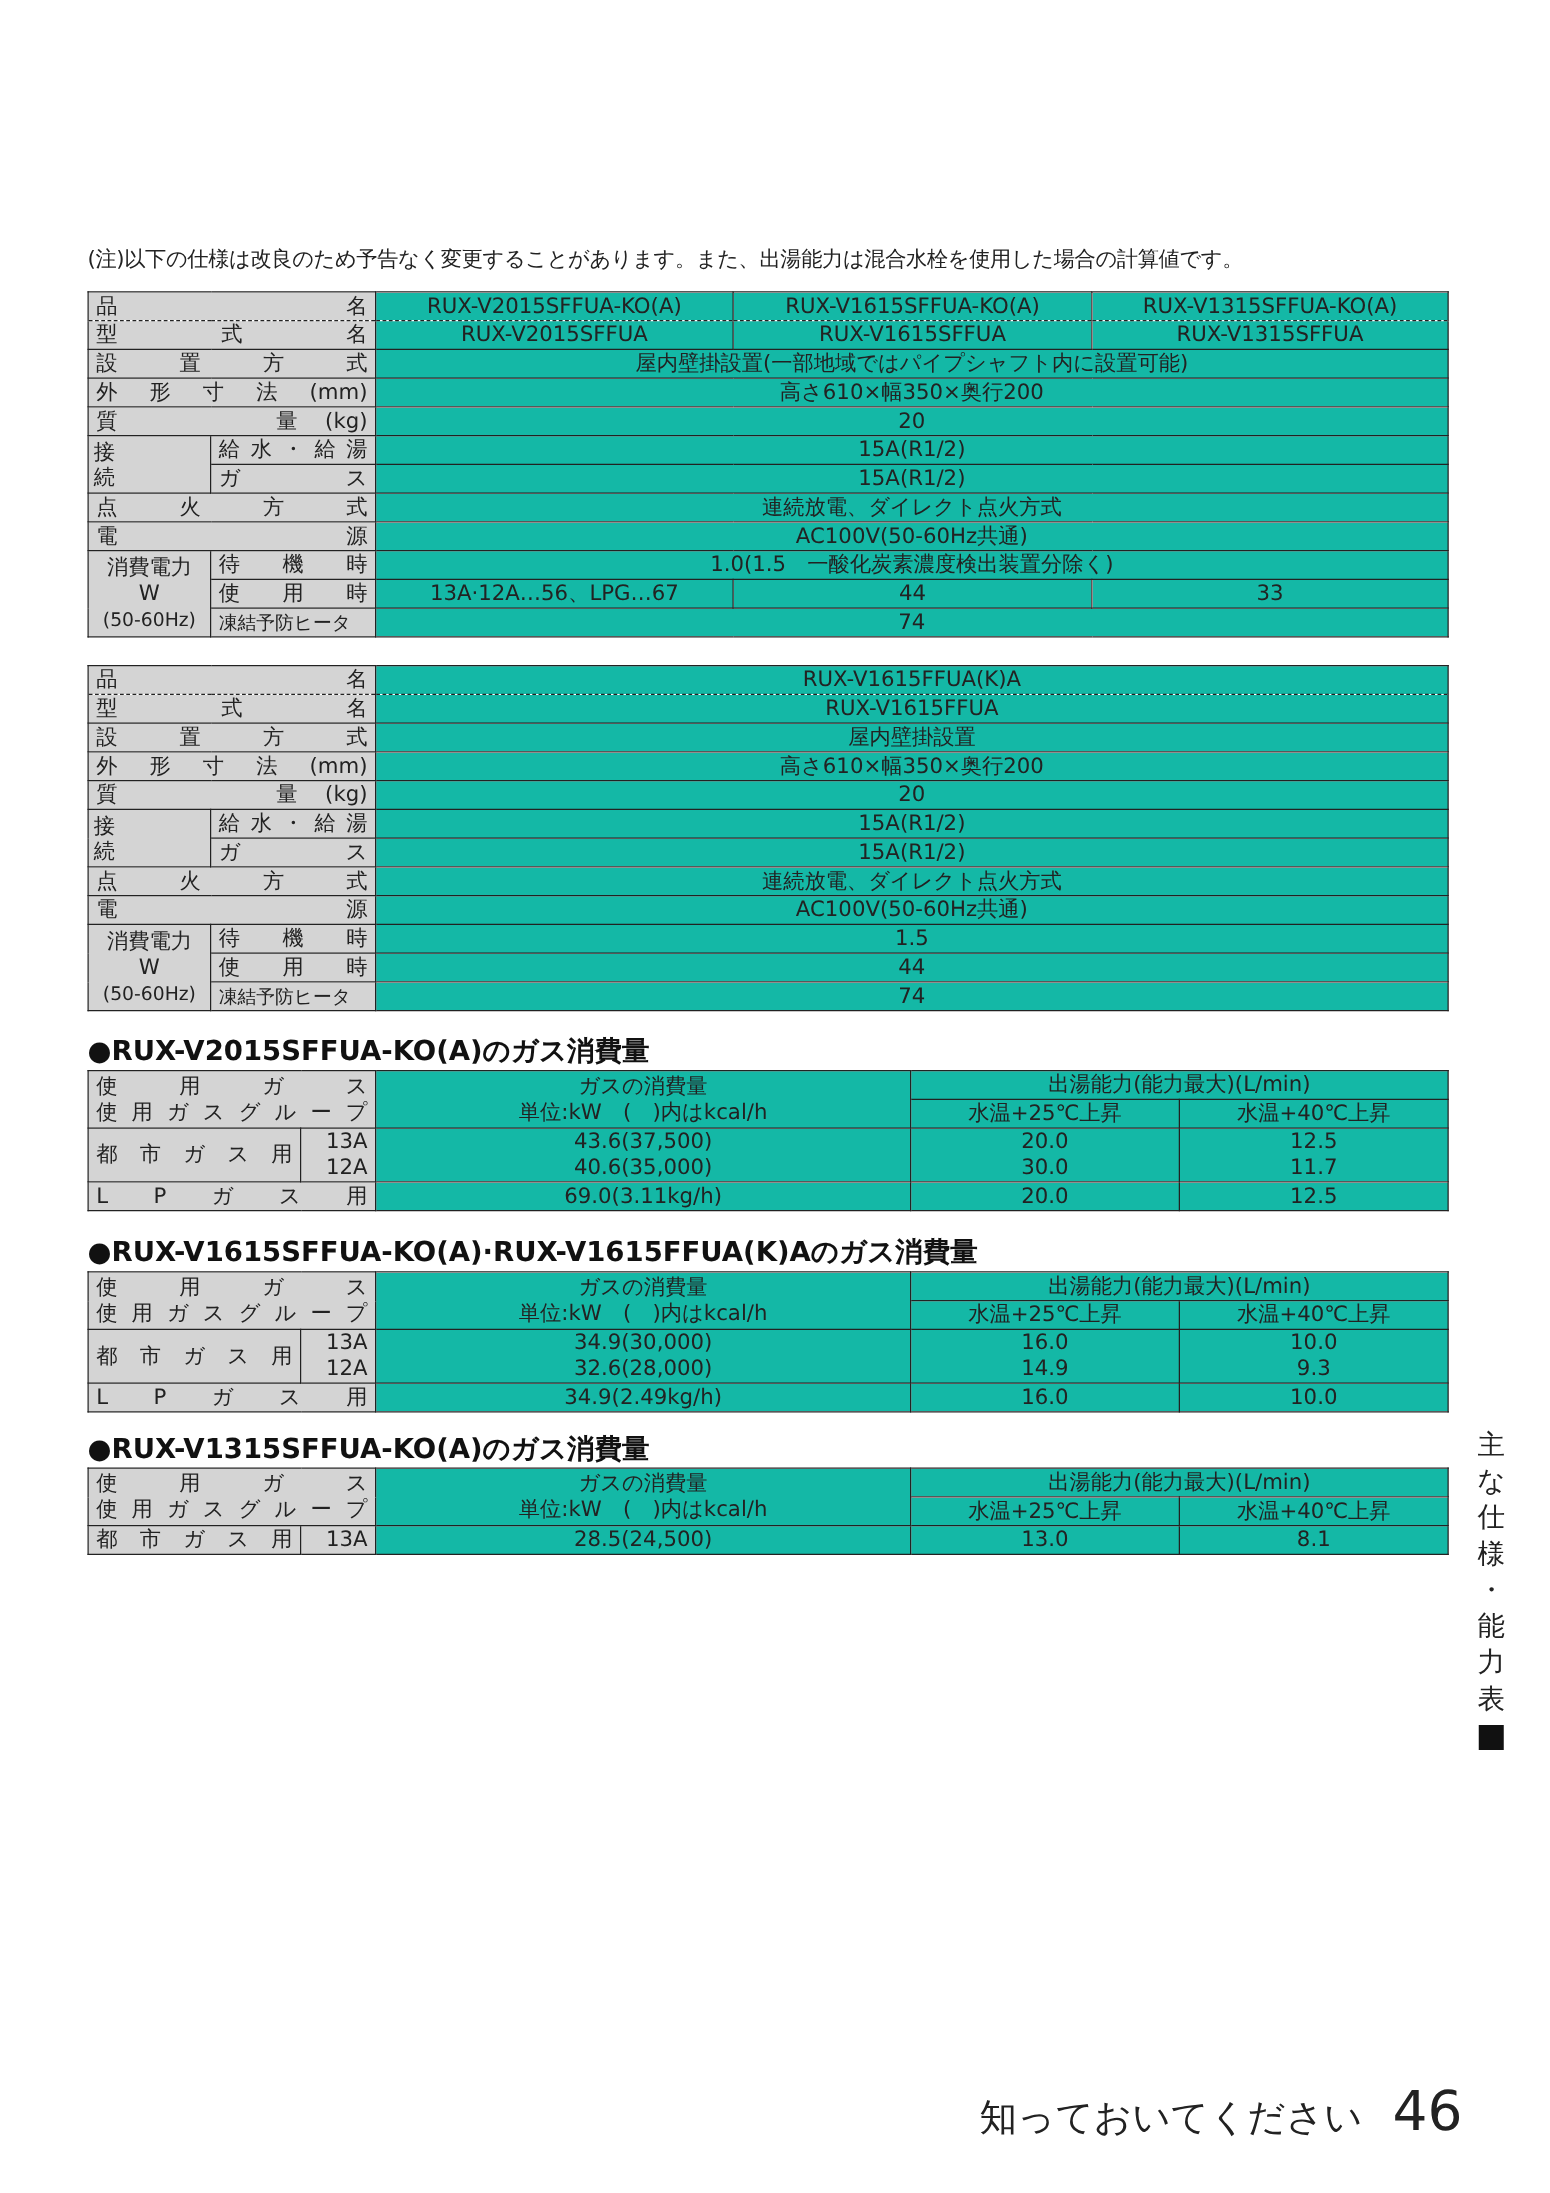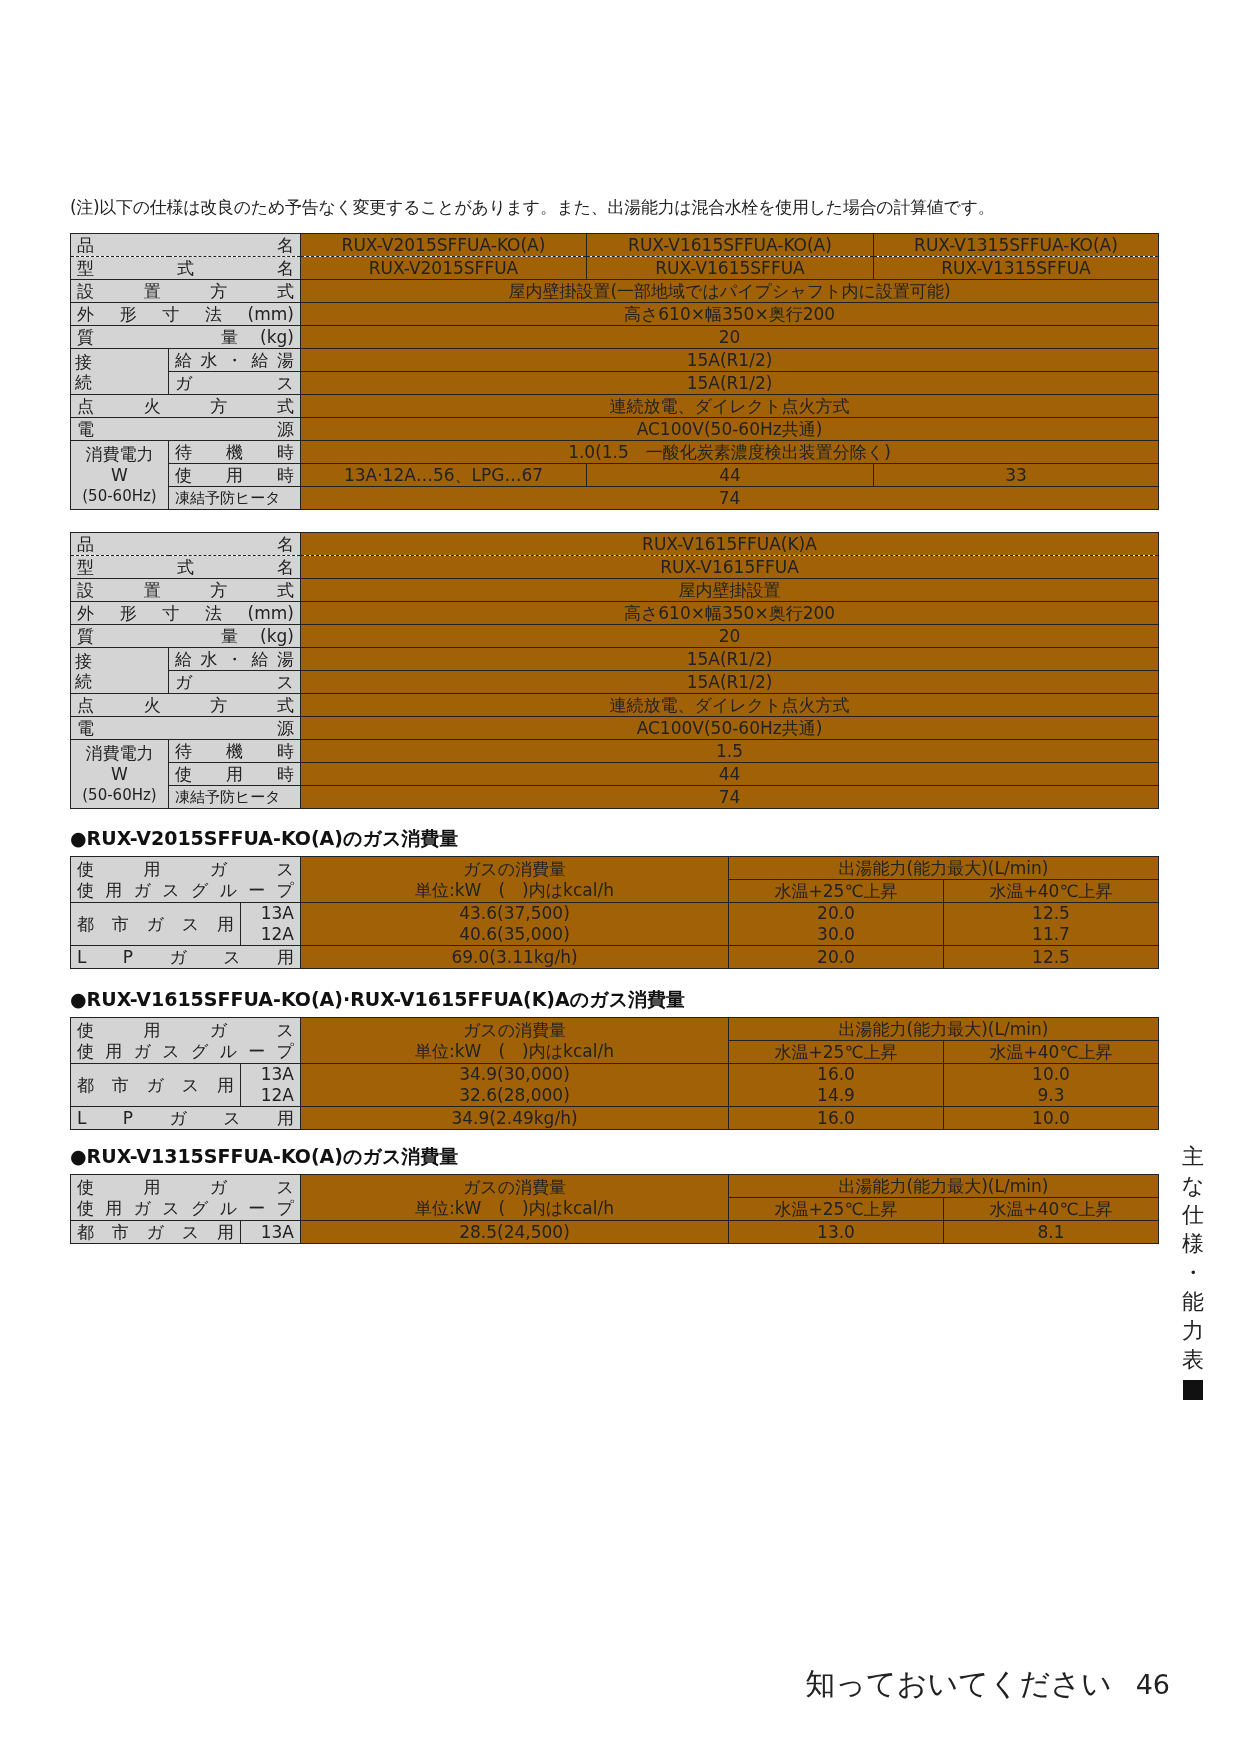--- a/index.html
+++ b/index.html
@@ -2,31 +2,31 @@
 <html><head>
 <meta charset="utf-8">
 <style>
   html, body { margin:0; padding:0; background:#fff; }
   body { width:1240px; height:1754px; position:relative; overflow:hidden;
          font-family:"DejaVu Sans", "Liberation Sans", sans-serif; color:#222; }
   .note { position:absolute; left:70px; top:196px; font-size:17px; letter-spacing:-0.3px; color:#222; }
   table.spec { position:absolute; left:70px; width:1088px; border-collapse:collapse; table-layout:fixed; font-size:17px; }
   table.spec td { border:1.5px solid #222; padding:0 6px; height:22px; line-height:21px; white-space:nowrap; overflow:hidden; }
   td.lbl { background:#d4d4d4; }
-  td.val { text-align:center; background:#a16207; }
+  td.val { text-align:center; background:#14b8a6; }
   td.dashb { border-bottom:1.5px dashed #222 !important; }
   td.dasht { border-top:1.5px dashed #222 !important; }
   .spread { display:flex; justify-content:space-between; }
   .lbl-sub { text-align:right; }
-  .heading { position:absolute; left:70px; font-size:19px; font-weight:bold; color:#111; }
+  .heading { position:absolute; left:70px; font-size:22px; font-weight:bold; color:#111; }
   .sidetab { position:absolute; left:1178px; top:1142px; width:30px; font-size:22px; line-height:29px;
              color:#222; text-align:center; }
   .sidetab .sq { display:block; width:20px; height:20px; background:#111; margin:6px auto 0; }
   .footer { position:absolute; right:70px; top:1664px; font-size:30px; color:#222; }
-  .footer .pg { font-size:27px; margin-left:24px;margin-top:44px; }
+  .footer .pg { font-size:44px; margin-left:24px;margin-top:44px; }
   .twoline { line-height:20px; padding-top:1px; padding-bottom:1px; }
 </style>
 </head>
 <body>
 
 <div class="note">(注)以下の仕様は改良のため予告なく変更することがあります。また、出湯能力は混合水栓を使用した場合の計算値です。</div>
 
 <table class="spec" style="top:233px;">
   <colgroup>
       <col style="width:98px">

